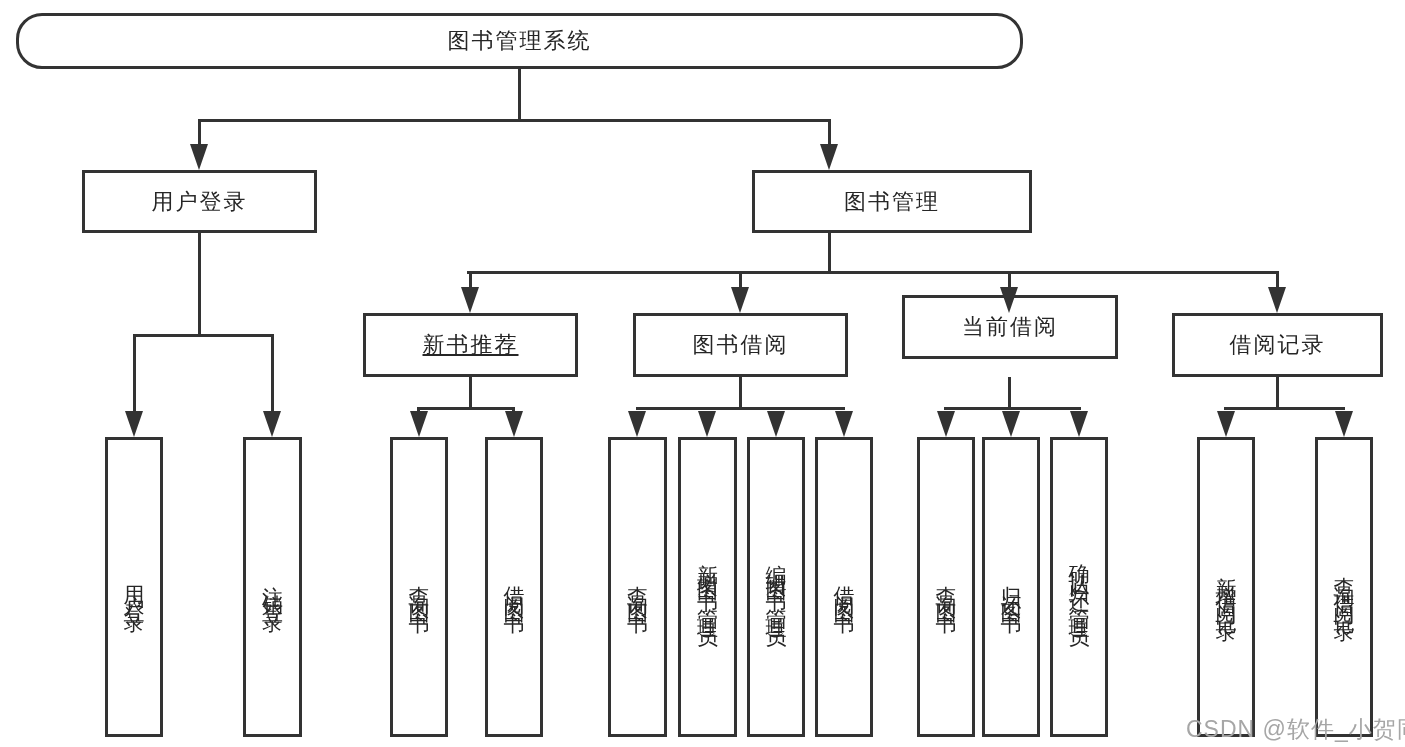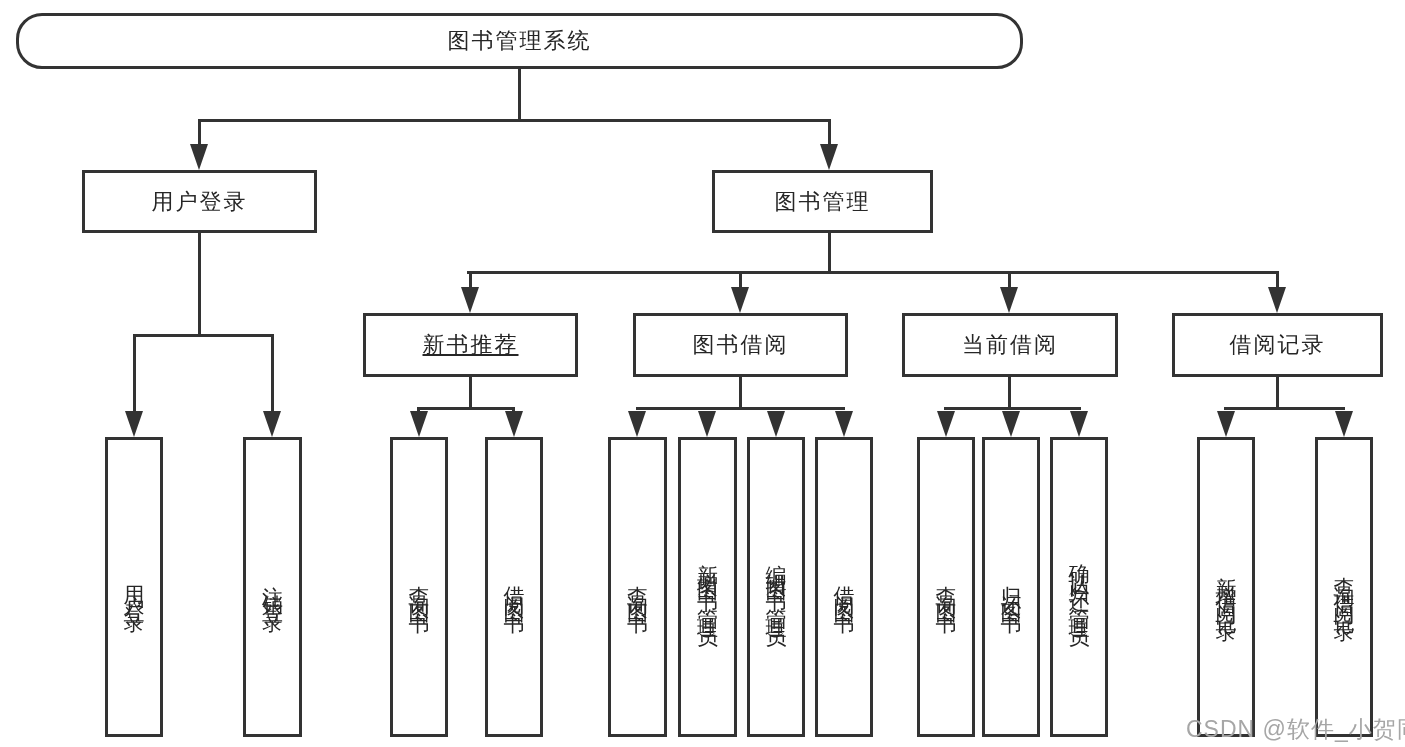--- a/index.html
+++ b/index.html
@@ -34,33 +34,33 @@
 <div class="stage">
 
   <div class="node" style="left:16px;top:13px;width:1007px;height:56px;border-radius:26px;">
     <span>图书管理系统</span>
   </div>
 
   <div class="node" style="left:82px;top:170px;width:235px;height:63px;">
     <span>用户登录</span>
   </div>
 
-  <div class="node" style="left:712px;top:170px;width:221px;height:63px;">
+  <div class="node" style="left:752px;top:170px;width:280px;height:63px;">
     <span>图书管理</span>
   </div>
 
   <div class="node" style="left:363px;top:313px;width:215px;height:64px;text-decoration:underline;">
     <span>新书推荐</span>
   </div>
 
   <div class="node" style="left:633px;top:313px;width:215px;height:64px;">
     <span>图书借阅</span>
   </div>
 
-  <div class="node" style="left:902px;top:313px;width:216px;height:64px;">
+  <div class="node" style="left:902px;top:295px;width:216px;height:64px;">
     <span>当前借阅</span>
   </div>
 
   <div class="node" style="left:1172px;top:313px;width:211px;height:64px;">
     <span>借阅记录</span>
   </div>
 
   <div class="node v" style="left:105px;top:437px;width:58px;height:300px;">
     <span>用户登录</span>
   </div>

